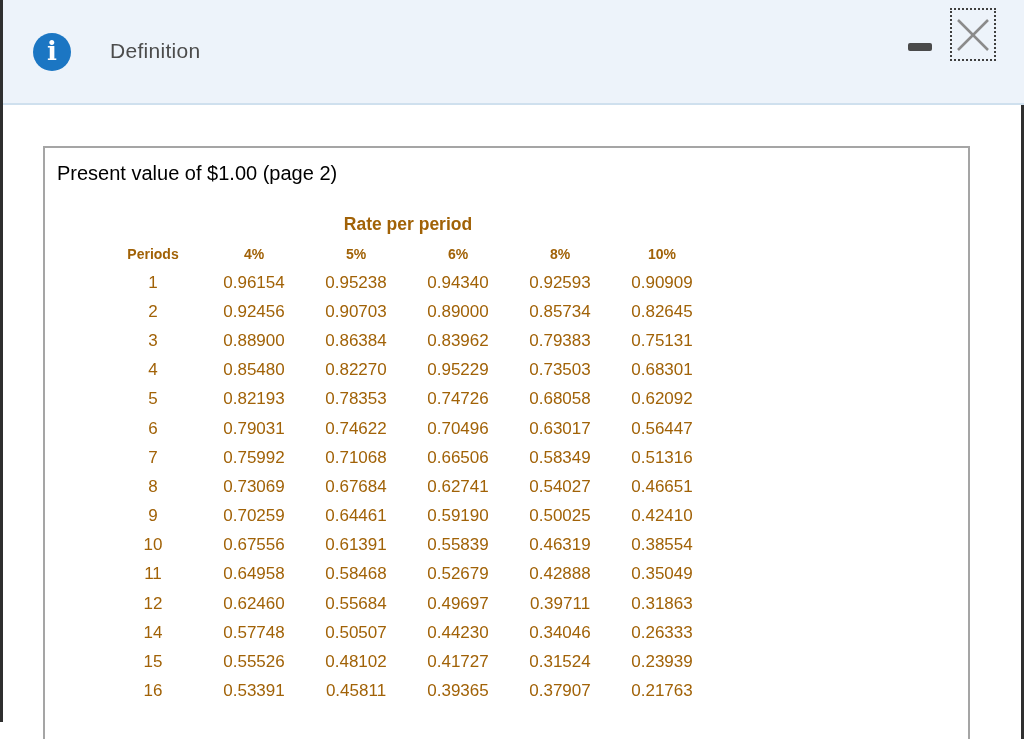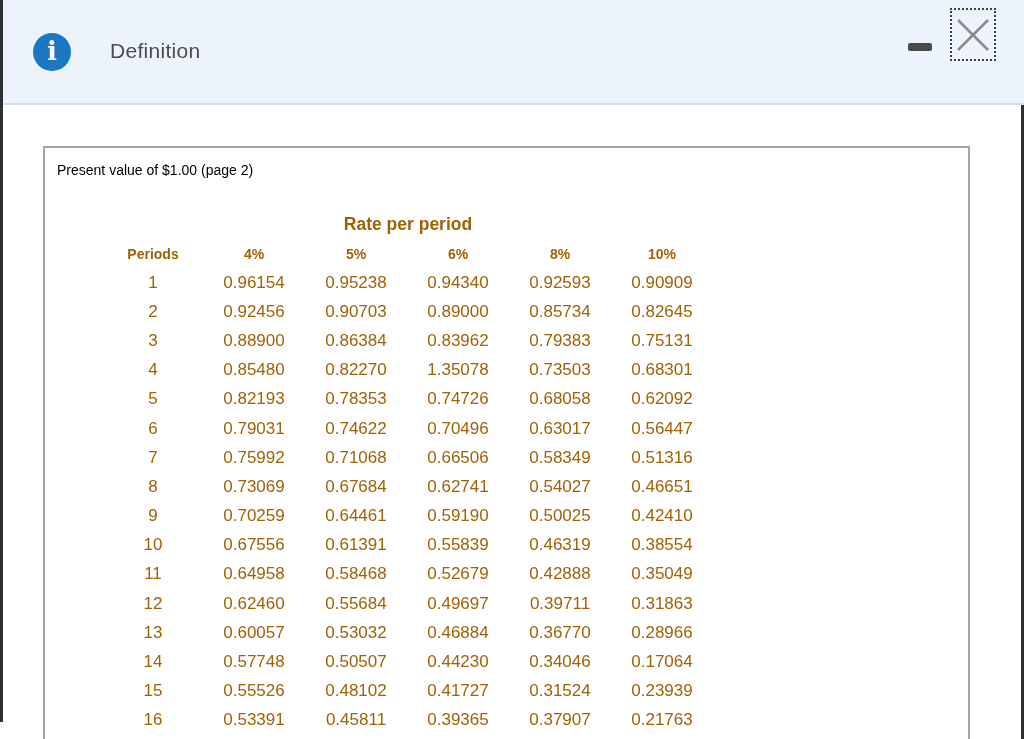--- a/index.html
+++ b/index.html
@@ -64,21 +64,21 @@
   .close-btn svg { display: block; }
   
   .content-box {
     position: absolute; left: 43px; top: 146px;
     width: 927px; height: 640px;
     border: 2px solid #a5a5a5;
     background: #ffffff;
   }
   .panel-title {
     position: absolute; left: 12px; top: 14px;
-    font-size: 14px;
+    font-size: 20px;
     color: #000000;
   }
   .pv-table {
     position: absolute; left: 58px; top: 62px;
     border-collapse: collapse;
     table-layout: fixed;
     font-family: "Liberation Sans", sans-serif;
     font-size: 17px;
     color: #a16207;
   }
@@ -171,21 +171,21 @@
             <td>0.88900</td>
             <td>0.86384</td>
             <td>0.83962</td>
             <td>0.79383</td>
             <td>0.75131</td>
           </tr>
           <tr>
             <td>4</td>
             <td>0.85480</td>
             <td>0.82270</td>
-            <td>1.35078</td>
+            <td>0.95229</td>
             <td>0.73503</td>
             <td>0.68301</td>
           </tr>
           <tr>
             <td>5</td>
             <td>0.82193</td>
             <td>0.78353</td>
             <td>0.74726</td>
             <td>0.68058</td>
             <td>0.62092</td>
@@ -240,34 +240,26 @@
           </tr>
           <tr>
             <td>12</td>
             <td>0.62460</td>
             <td>0.55684</td>
             <td>0.49697</td>
             <td>0.39711</td>
             <td>0.31863</td>
           </tr>
           <tr>
-            <td>13</td>
-            <td>0.60057</td>
-            <td>0.53032</td>
-            <td>0.46884</td>
-            <td>0.36770</td>
-            <td>0.28966</td>
-          </tr>
-          <tr>
             <td>14</td>
             <td>0.57748</td>
             <td>0.50507</td>
             <td>0.44230</td>
             <td>0.34046</td>
-            <td>0.17064</td>
+            <td>0.26333</td>
           </tr>
           <tr>
             <td>15</td>
             <td>0.55526</td>
             <td>0.48102</td>
             <td>0.41727</td>
             <td>0.31524</td>
             <td>0.23939</td>
           </tr>
           <tr>

